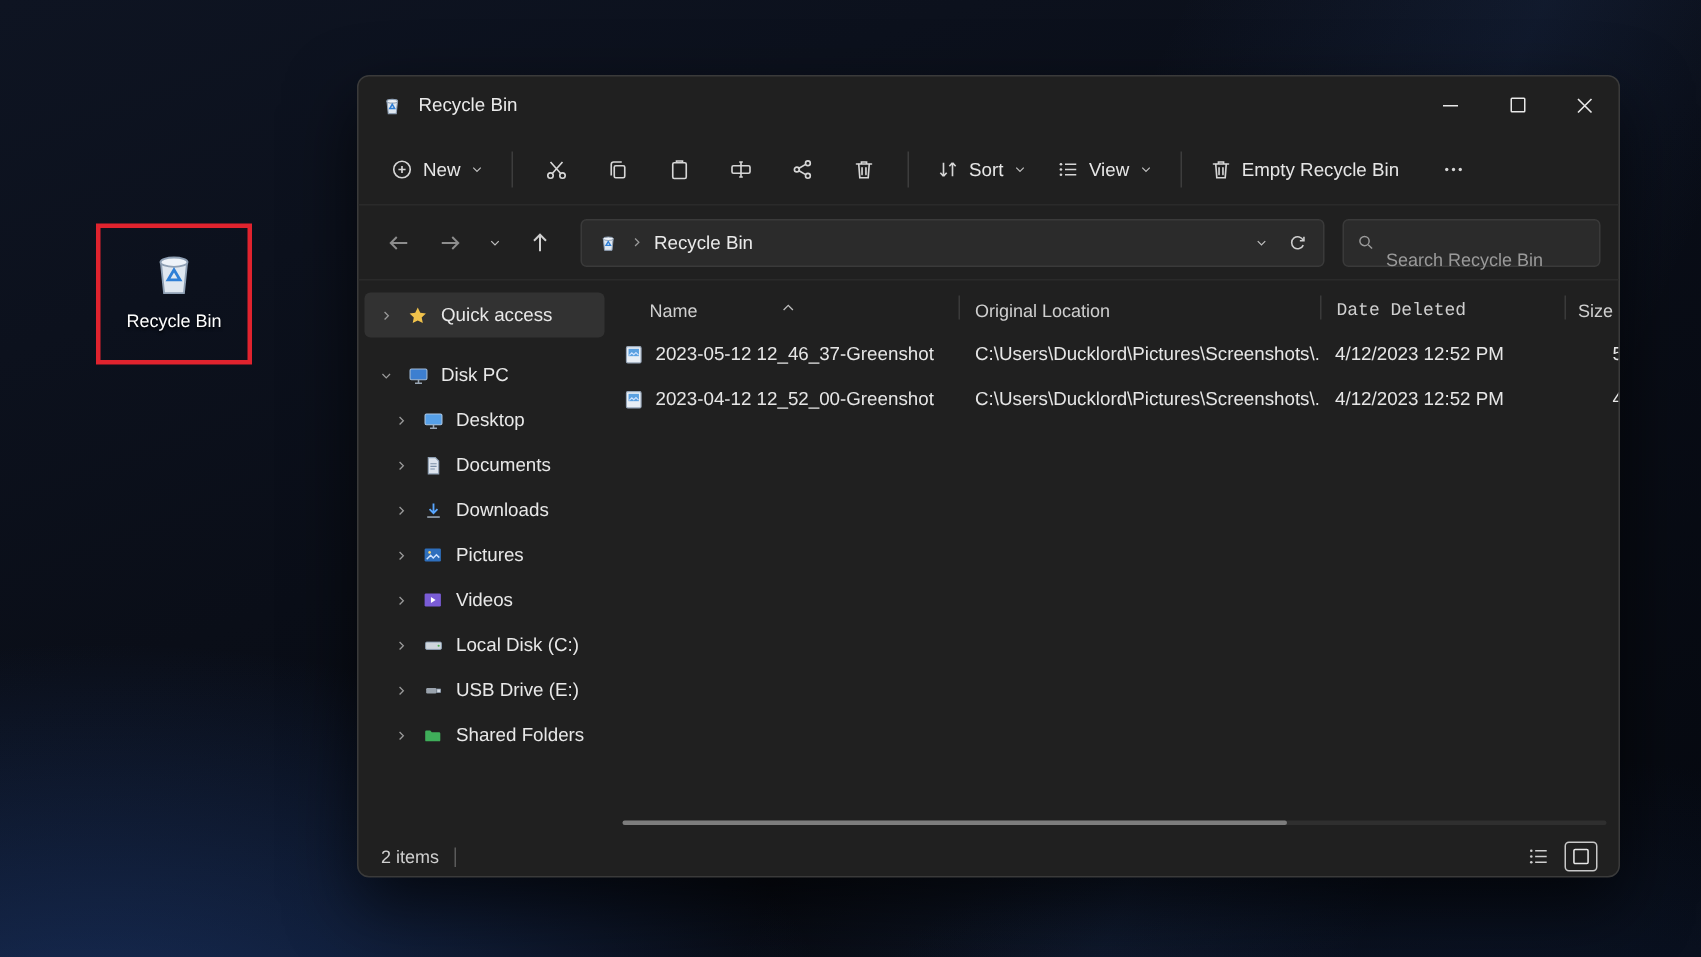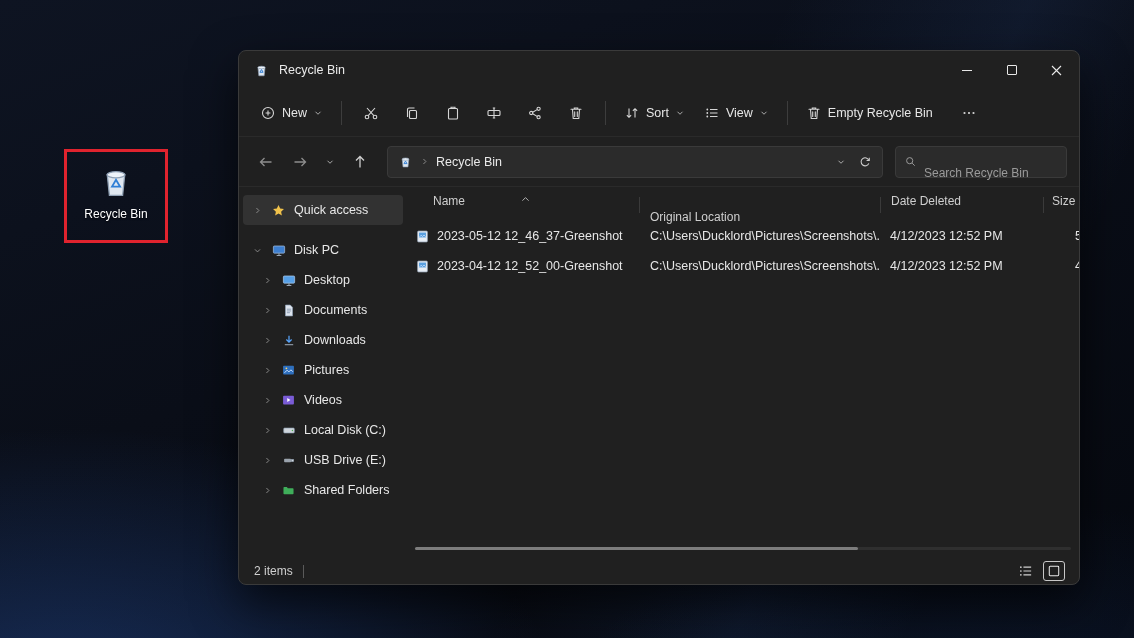--- a/index.html
+++ b/index.html
@@ -64,26 +64,26 @@
   .side-item { height:30px; display:flex; align-items:center; gap:7px; padding-left:8px;
     border-radius:4px; color:#e8e8e8; cursor:default; }
   .side-item.hl { background:#323232; }
   .side-item.child { padding-left:18px; }
   .side-gap { height:10px; }
   .chev { width:12px; display:flex; justify-content:center; }
   .sicon { width:17px; display:flex; justify-content:center; }
   .slabel { white-space:nowrap; }
 
   .filearea { flex:1; position:relative; display:flex; flex-direction:column; overflow:hidden; }
-  .listhead { height:34px; flex:0 0 34px; display:flex; align-items:center; padding-bottom:7px;
+  .listhead { height:34px; flex:0 0 34px; display:flex; align-items:flex-end; padding-bottom:7px;
     font-size:12px; color:#cfcfcf; position:relative; }
   .hcell { display:flex; align-items:center; white-space:nowrap; overflow:hidden; }
   .hc-name { width:232px; padding-left:26px; position:relative; }
   .hc-loc  { width:240px; padding-left:10px;margin-top:32px; }
-  .hc-date { width:162px; padding-left:10px; }
+  .hc-date { width:162px; padding-left:10px;font-family:Liberation Mono, monospace; }
   .hc-size { flex:1; padding-left:8px; }
   .hsep { width:1px; height:16px; background:#3a3a3a; align-self:center; margin-top:8px; }
   .sortcaret { position:absolute; left:114px; top:2px; }
 
   .frow { height:30px; display:flex; align-items:center; font-size:12.5px; color:#e6e6e6;
     white-space:nowrap; cursor:default; }
   .fc-name { width:232px; padding-left:8px; display:flex; align-items:center; gap:7px; overflow:hidden; }
   .fc-loc  { width:240px; padding-left:11px; overflow:hidden; }
   .fc-date { width:162px; padding-left:11px; overflow:hidden; }
   .fc-size { flex:1; padding-left:34px; overflow:hidden; }

